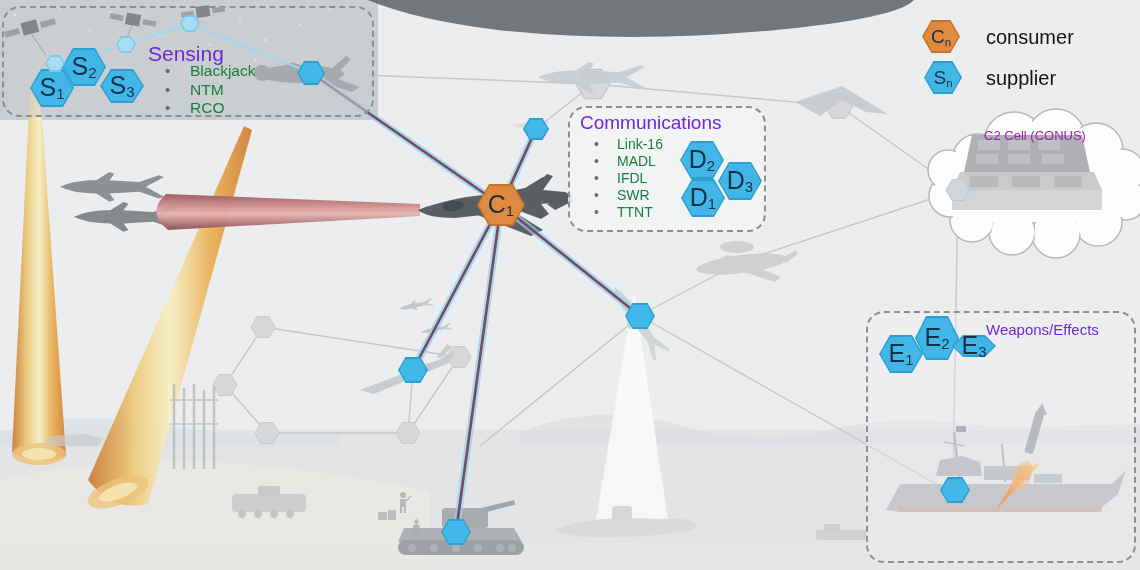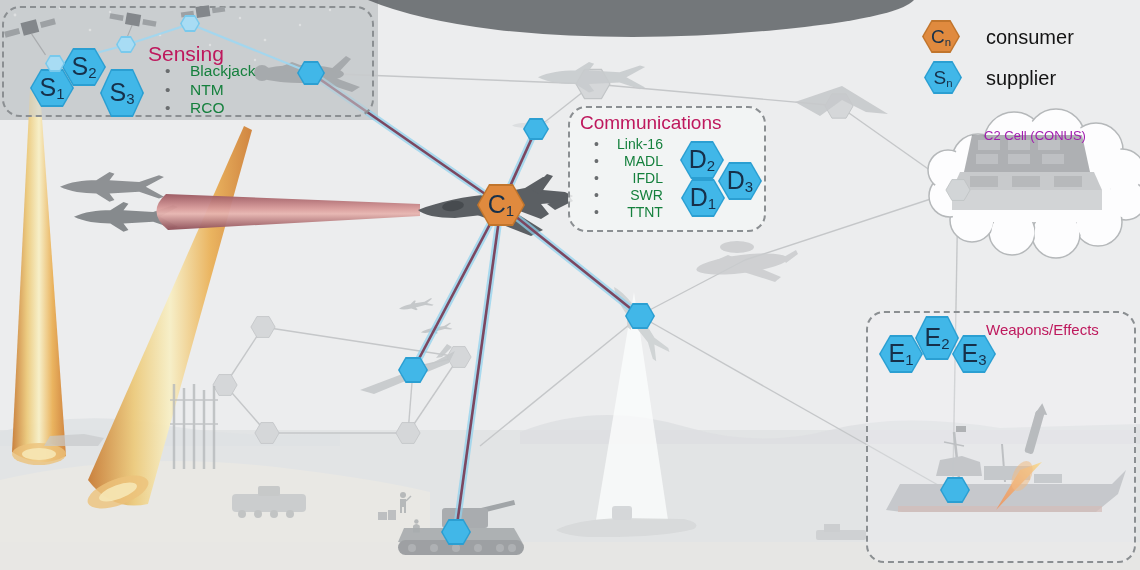--- a/index.html
+++ b/index.html
@@ -7,32 +7,32 @@
          background:#ecedee;font-family:"Liberation Sans",sans-serif;}
   svg{position:absolute;left:0;top:0;}
   .nopt{pointer-events:none;}
 
   
   .panel{position:absolute;border:2px dashed #8b8f92;border-radius:18px;box-sizing:border-box;}
   #sensing-box{left:2px;top:6px;width:372px;height:111px;background:rgba(202,205,208,.55);}
   #comms-box{left:568px;top:106px;width:198px;height:126px;background:rgba(243,244,245,.85);}
   #weapons-box{left:866px;top:311px;width:270px;height:252px;background:rgba(242,243,244,.30);}
 
-  .panel-title{position:absolute;font-weight:400;color:#be185d;}
+  .panel-title{position:absolute;font-weight:400;color:#6d28d9;}
   #sensing-title{left:144px;top:34px;font-size:21px;}
   #comms-title{left:10px;top:4px;font-size:19px;}
   #weapons-title{left:118px;top:8px;font-size:15px;}
 
   ul.bullets{position:absolute;margin:0;padding:0;list-style:none;color:#15803d;}
   ul.bullets li{position:relative;}
   ul.bullets li:before{content:"•";position:absolute;color:#6a6d6f;}
   #sensing-list{left:158px;top:54px;font-size:15.5px;}
   #sensing-list li{line-height:18.5px;padding-left:28px;}
   #sensing-list li:before{left:3px;}
-  #comms-list{left:22px;top:28px;font-size:14px;text-align:right;}
+  #comms-list{left:22px;top:28px;font-size:14px;}
   #comms-list li{line-height:17px;padding-left:25px;}
   #comms-list li:before{left:2px;}
   #weapons-list{left:144px;top:33px;font-size:14px;}
   #weapons-list li{line-height:19px;padding-left:28px;}
   #weapons-list li:before{left:4px;}
 
   
   .hex{position:absolute;clip-path:polygon(25% 0,75% 0,100% 50%,75% 100%,25% 100%,0 50%);
        display:flex;align-items:center;justify-content:center;}
   .hex:before{content:"";position:absolute;left:1.6px;right:1.6px;top:1.6px;bottom:1.6px;
@@ -371,41 +371,41 @@
       </g>
     </g>
   </svg>
 
   <div class="hex hex-xl hx-blue" style="left:30px;top:69px;width:44px;height:38px;">
     <span class="hexlabel"><span>S</span><span class="sub">1</span></span>
   </div>
   <div class="hex hex-xl hx-blue" style="left:62px;top:48px;width:44px;height:38px;">
     <span class="hexlabel"><span>S</span><span class="sub">2</span></span>
   </div>
-  <div class="hex hex-xl hx-blue" style="left:100px;top:69px;width:44px;height:48px;">
+  <div class="hex hex-xl hx-blue" style="left:100px;top:69px;width:44px;height:34px;">
     <span class="hexlabel"><span>S</span><span class="sub">3</span></span>
   </div>
 
   <div class="hex hex-xl hx-blue" style="left:680px;top:141px;width:44px;height:38px;">
     <span class="hexlabel"><span>D</span><span class="sub">2</span></span>
   </div>
   <div class="hex hex-xl hx-blue" style="left:718px;top:162px;width:44px;height:38px;">
     <span class="hexlabel"><span>D</span><span class="sub">3</span></span>
   </div>
   <div class="hex hex-xl hx-blue" style="left:681px;top:179px;width:44px;height:38px;">
     <span class="hexlabel"><span>D</span><span class="sub">1</span></span>
   </div>
 
   <div class="hex hex-xl hx-blue" style="left:879px;top:335px;width:44px;height:38px;">
     <span class="hexlabel"><span>E</span><span class="sub">1</span></span>
   </div>
   <div class="hex hex-xl hx-blue" style="left:915px;top:316px;width:44px;height:44px;">
     <span class="hexlabel"><span>E</span><span class="sub">2</span></span>
   </div>
-  <div class="hex hex-xl hx-blue" style="left:952px;top:335px;width:44px;height:38px;">
+  <div class="hex hex-xl hx-blue" style="left:952px;top:335px;width:44px;height:22px;">
     <span class="hexlabel"><span>E</span><span class="sub">3</span></span>
   </div>
 
   <div class="hex hex-xl hx-orange" style="left:477px;top:184px;width:48px;height:42px;">
     <span class="hexlabel"><span>C</span><span class="sub">1</span></span>
   </div>
 
   <div class="hex hx-light" style="left:45px;top:55px;width:20px;height:17px;"></div>
   <div class="hex hx-light" style="left:116px;top:36px;width:20px;height:17px;"></div>
   <div class="hex hx-light" style="left:180px;top:15px;width:20px;height:17px;"></div>

